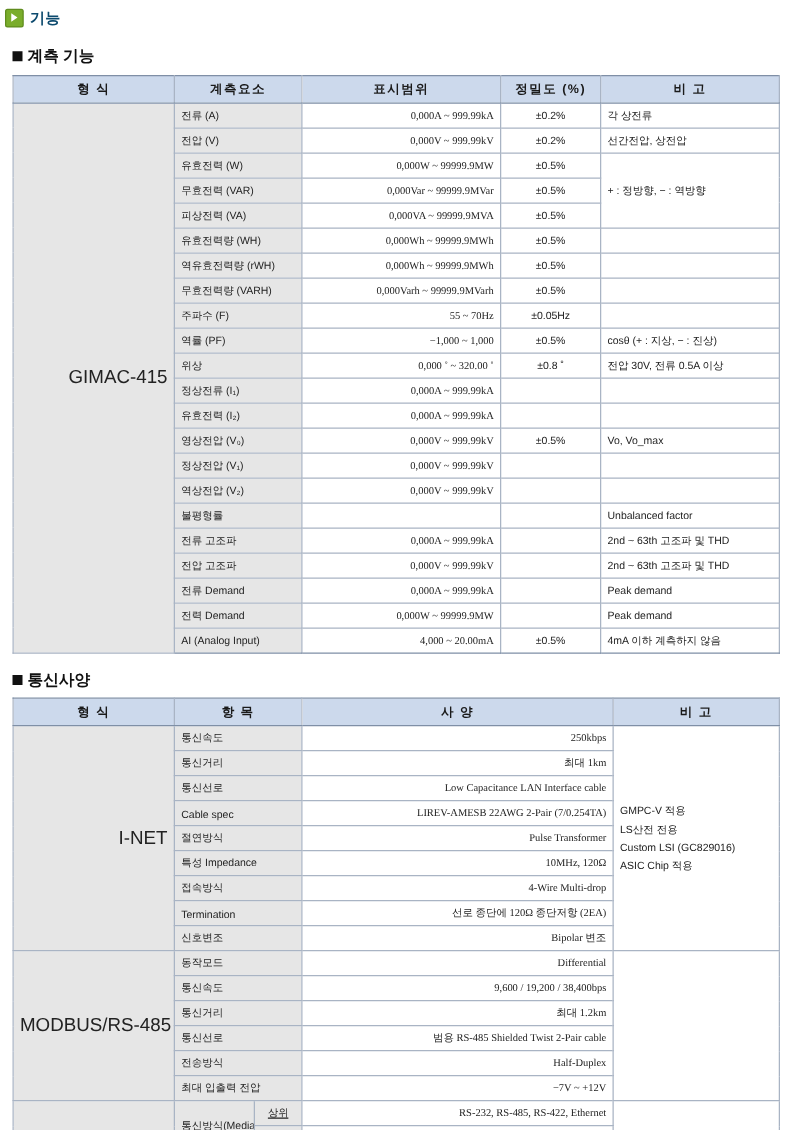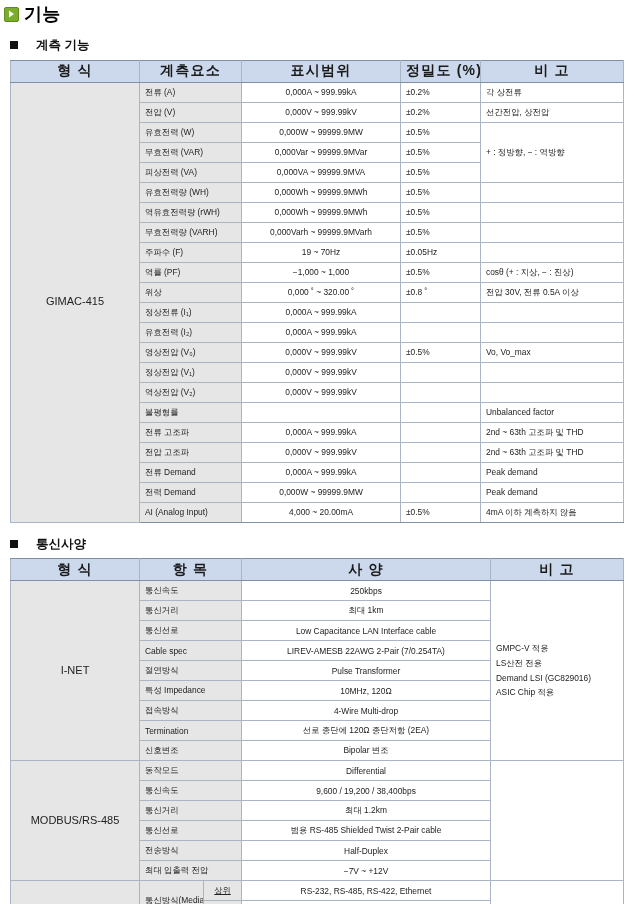--- a/index.html
+++ b/index.html
@@ -30,32 +30,32 @@
     background: #7aad2b;
     border: 1px solid #5f8c1d;
     border-radius: 2px;
     display: inline-flex;
     align-items: center;
     justify-content: center;
     flex: 0 0 auto;
   }
   .play-icon svg { display: block; }
   .page-title-text {
-    font-size: 18px;
+    font-size: 12px;
     font-weight: bold;
-    color: #000000;
+    color: #0c4a6e;
     letter-spacing: 0.2px;
     line-height: 1;
   }
 
   
   .section-head {
     display: flex;
     align-items: center;
-    gap: 18px;
+    gap: 4px;
     margin: 15px 0 8px 10px;
   }
   .sq-bullet {
     width: 8px;
     height: 8px;
     background: #111111;
     flex: 0 0 auto;
   }
   .section-title {
     font-size: 12.5px;
@@ -79,55 +79,56 @@
     vertical-align: middle;
     font-weight: normal;
     color: #222222;
     overflow: hidden;
     white-space: nowrap;
   }
   table.spec thead th {
     background: #ccd9ec;
     text-align: center;
     font-weight: bold;
-    font-size: 14px;
+    font-size: 10px;
     letter-spacing: 1.2px;
     height: 21px;
     border-top: 1.5px solid #7f8fa6;
     border-bottom: 1.5px solid #7f8fa6;
     color: #1a1a1a;
   }
   td.model {
     background: #e6e6e6;
-    text-align: center;
-    font-size: 11px;
+    text-align: right;
+    font-size: 15px;
     color: #222;
     line-height: 1.45;
   }
   td.item {
     background: #e6e6e6;
     font-weight: bold;
     text-align: left;
     font-size: 8.4px;
     margin-left: 22px;
   }
   td.subitem {
     background: #e6e6e6;
     font-weight: bold;
     text-align: center;
     font-size: 8.2px;
     text-decoration: underline;
   }
   td.val {
     background: #ffffff;
-    text-align: center;
+    text-align: right;
+    font-family: Liberation Serif, serif;
   }
   td.acc {
     background: #ffffff;
-    text-align: left;
+    text-align: center;
   }
   td.note {
     background: #ffffff;
     text-align: left;
     line-height: 1.75;
     white-space: normal;
     padding-left: 7px;
     margin-left: 40px;
   }
   td.note.multi { vertical-align: middle; }
@@ -210,21 +211,21 @@
       <td class="note"></td>
     </tr>
     <tr>
       <td class="item">무효전력량 (VARH)</td>
       <td class="val">0,000Varh ~ 99999.9MVarh</td>
       <td class="acc">±0.5%</td>
       <td class="note"></td>
     </tr>
     <tr>
       <td class="item">주파수 (F)</td>
-      <td class="val">19 ~ 70Hz</td>
+      <td class="val">55 ~ 70Hz</td>
       <td class="acc">±0.05Hz</td>
       <td class="note"></td>
     </tr>
     <tr>
       <td class="item">역률 (PF)</td>
       <td class="val">−1,000 ~ 1,000</td>
       <td class="acc">±0.5%</td>
       <td class="note">cosθ (+ : 지상, − : 진상)</td>
     </tr>
     <tr>
@@ -325,21 +326,21 @@
   </thead>
   <tbody>
 
     <tr>
       <td class="model" rowspan="9">I-NET</td>
       <td class="item" colspan="2">통신속도</td>
       <td class="val">250kbps</td>
       <td class="note multi" rowspan="9">
         <div>GMPC-V 적용</div>
         <div>LS산전 전용</div>
-        <div>Demand LSI (GC829016)</div>
+        <div>Custom LSI (GC829016)</div>
         <div>ASIC Chip 적용</div>
       </td>
     </tr>
     <tr>
       <td class="item" colspan="2">통신거리</td>
       <td class="val">최대 1km</td>
     </tr>
     <tr>
       <td class="item" colspan="2">통신선로</td>
       <td class="val">Low Capacitance LAN Interface cable</td>

